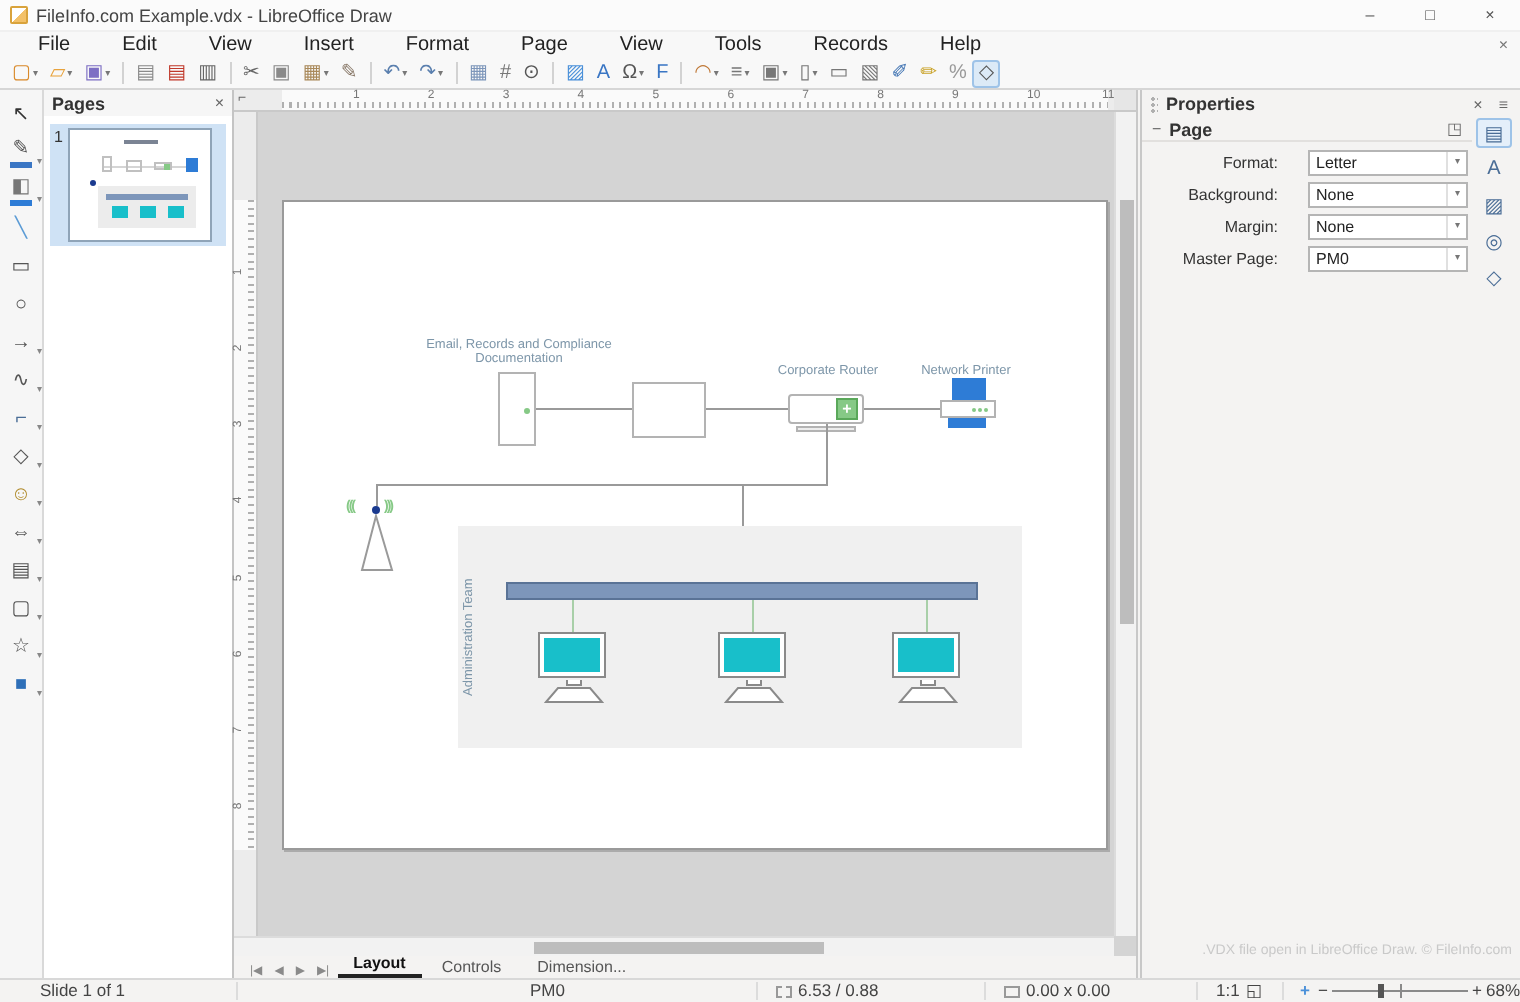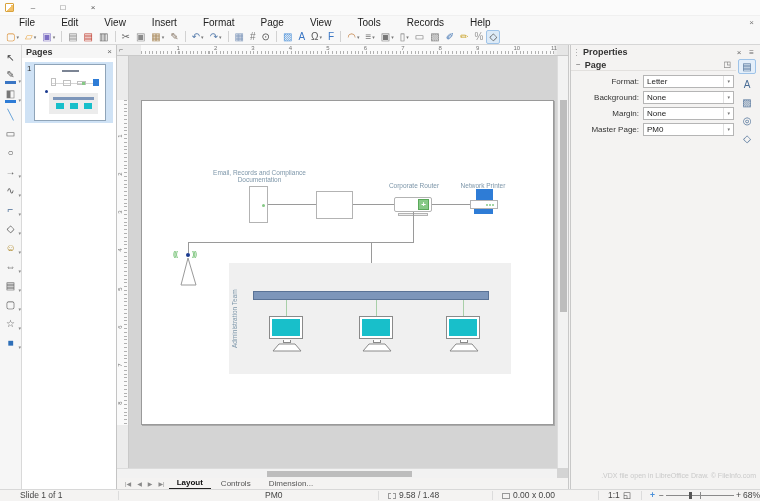--- a/index.html
+++ b/index.html
@@ -88,39 +88,39 @@
   .ant-arc { top:149px; font-size:7px; color:var(--green); letter-spacing:-1px; font-weight:bold; }
   .region { left:87px; top:162px; width:282px; height:111px; background:var(--region); }
   .team-label { left:89px; top:162px; height:111px; writing-mode:vertical-rl; transform:rotate(180deg); display:flex; align-items:center; justify-content:center; font-size:6.5px; color:var(--lbl); }
   .bus { left:111px; top:190px; width:236px; height:9px; background:var(--bus); border:1px solid #5a7396; }
   .monitor { top:215px; width:34px; height:23px; border:1px solid #8a8a8a; background:#fff; }
   .mon-screen { position:absolute; left:2px; top:2px; right:2px; bottom:2px; background:var(--teal); }
   .mon-neck { position:absolute; left:13px; top:23px; width:8px; height:3px; border:1px solid #8a8a8a; border-top:none; background:#fff; }
   .mon-base { position:absolute; left:2px; top:26px; }
 
   
-  .tabbar { position:absolute; left:117px; top:478px; width:451px; height:11px; display:flex; align-items:center; gap:2px; font-size:8px; color:#555; background:#f4f3f2; padding-left:6px; }
+  .tabbar { position:absolute; left:117px; top:478px; width:451px; height:11px; display:flex; align-items:flex-end; gap:2px; font-size:8px; color:#555; background:#f4f3f2; padding-left:6px; }
   .nav-btn { font-size:6px; color:#8a8a8a; padding:0 2px; }
   .layer-tab { padding:0 8px; line-height:10px; }
   .layer-tab.active { font-weight:bold; color:#111; border-bottom:2px solid #222; }
 
   
   .properties { position:absolute; left:568px; top:45px; width:192px; height:444px; background:#f4f3f2; border-left:3px double #c8c8c8; }
   .props-header { display:flex; align-items:center; height:14px; padding:0 4px; gap:4px; }
   .props-grip { width:4px; height:9px; background-image:radial-gradient(#b0b0b0 0.8px,transparent 0.9px); background-size:3px 3px; }
   .props-title { flex:1; font-size:9px; font-weight:bold; color:#333; }
   .props-hicon { font-size:8px; color:#666; padding:0 2px; }
   .section-header { display:flex; align-items:center; height:12px; padding:0 5px; gap:4px; border-bottom:1px solid #e2e0de; margin-right:24px; }
   .sec-collapse { font-size:8px; color:#666; }
   .sec-title { flex:1; font-size:9px; font-weight:bold; color:#333; }
   .sec-more { font-size:8px; color:#666; }
   .props-body { margin:4px 26px 0 4px; }
   .prow { display:grid; grid-template-columns:64px 1fr; gap:4px; align-items:center; margin-bottom:3px; }
   .plabel { font-size:8px; color:#333; text-align:right; }
-  .pctrl { height:13px; background:#fff; border:1px solid #b5b5b5; display:flex; align-items:center; font-size:8px; color:#222; padding:0 3px; }
+  .pctrl { height:13px; background:#fff; border:1px solid #b5b5b5; display:flex; align-items:center; font-size:8px; color:#222; padding:0 3px;margin-left:11px; }
   .pval { flex:1; }
   .parrow { font-size:5px; color:#777; border-left:1px solid #e0e0e0; padding-left:3px; line-height:11px; }
   .pbtn { height:14px; background:#fcfcfc; border:1px solid #ababab; border-radius:2px; font-size:8px; color:#222; display:flex; align-items:center; justify-content:center; }
   .props-tabs { position:absolute; right:2px; top:14px; width:22px; display:flex; flex-direction:column; gap:3px; align-items:center; }
   .side-tab { width:18px; height:15px; display:flex; align-items:center; justify-content:center; font-size:10px; color:#4a6d96; border:1px solid transparent; border-radius:2px; }
   .side-tab.active { background:#e4effa; border-color:#9ec3e8; }
   .watermark { position:absolute; right:4px; bottom:10px; font-size:7px; color:#c9c9c9; white-space:nowrap; }
 
   
   .statusbar { position:absolute; left:0; top:489px; width:760px; height:12px; background:#f4f3f2; border-top:1px solid #d8d8d8; font-size:8.5px; color:#444; }
@@ -131,20 +131,21 @@
   .zoom-track { left:666px; top:5px; width:68px; height:1px; background:#8a8a8a; }
   .zoom-notch { left:700px; top:2px; width:1px; height:7px; background:#8a8a8a; }
   .zoom-thumb { left:689px; top:2px; width:3px; height:7px; background:#555; }
   .sb-accent { color:var(--accent); font-weight:bold; }
 </style>
 </head>
 <body>
 
 <div class="titlebar">
   <span class="app-icon"></span>
+  <span class="title-text">FileInfo.com Example.vdx - LibreOffice Draw</span>
   <span class="win-controls">
     <span class="wc">–</span>
     <span class="wc">□</span>
     <span class="wc">×</span>
   </span>
 </div>
 
 <div class="menubar">
   <span class="menu-close">×</span>
 <span class="menu-item">File</span>
@@ -540,21 +541,21 @@
       </div>
     </div>
   <div class="watermark">.VDX file open in LibreOffice Draw. © FileInfo.com</div>
 </div>
 
 <div class="statusbar">
   <span style="left:20px">Slide 1 of 1</span>
   <span class="sb-sep" style="left:118px"></span>
   <span style="left:265px">PM0</span>
   <span class="sb-sep" style="left:378px"></span>
-  <span style="left:388px"><span class="mini-rect dash"></span><span>9.58 / 1.48</span></span>
+  <span style="left:388px"><span class="mini-rect dash"></span><span>6.53 / 0.88</span></span>
   <span class="sb-sep" style="left:492px"></span>
   <span style="left:502px"><span class="mini-rect"></span><span>0.00 x 0.00</span></span>
   <span class="sb-sep" style="left:598px"></span>
   <span style="left:608px">1:1</span>
   <span style="left:623px">◱</span>
   <span class="sb-sep" style="left:641px"></span>
   <span class="sb-accent" style="left:650px">+</span>
   <span style="left:659px">−</span>
   <span class="zoom-track"></span>
   <span class="zoom-notch"></span>

